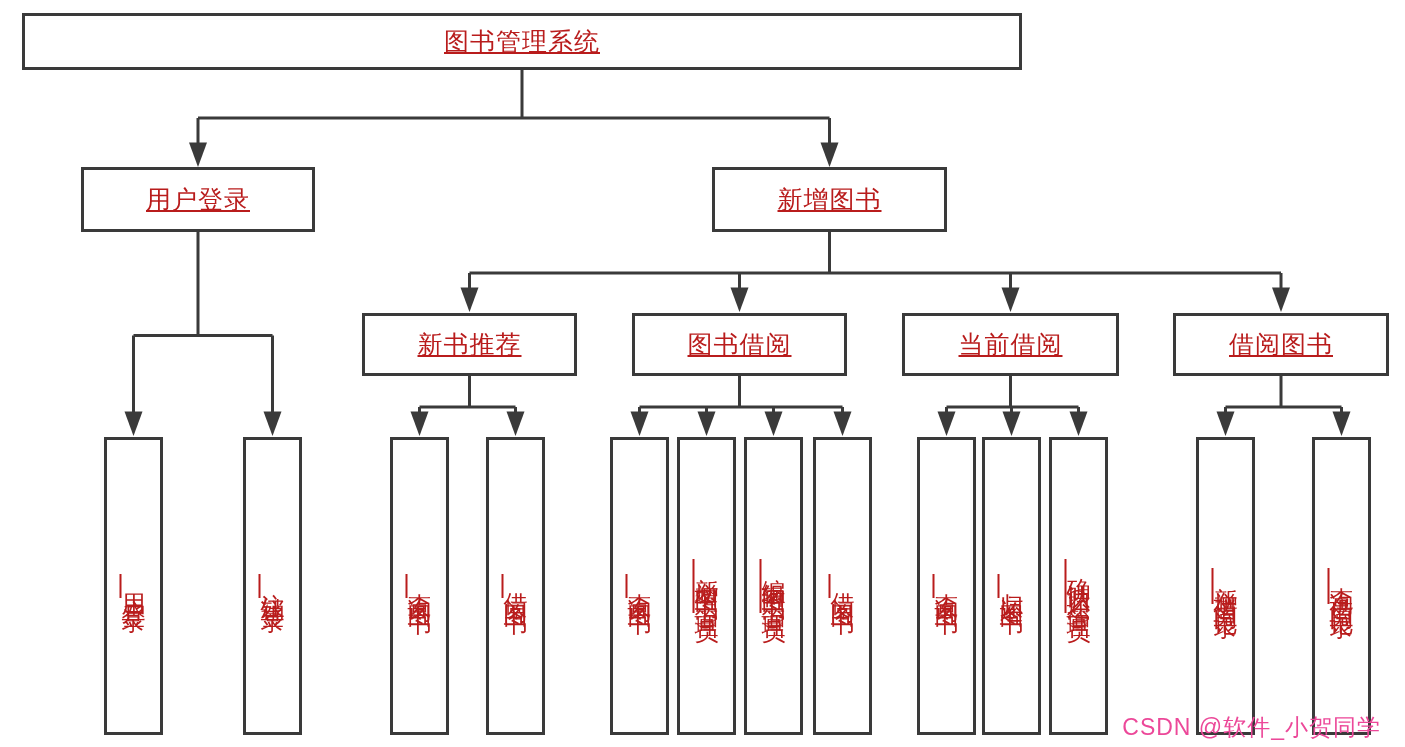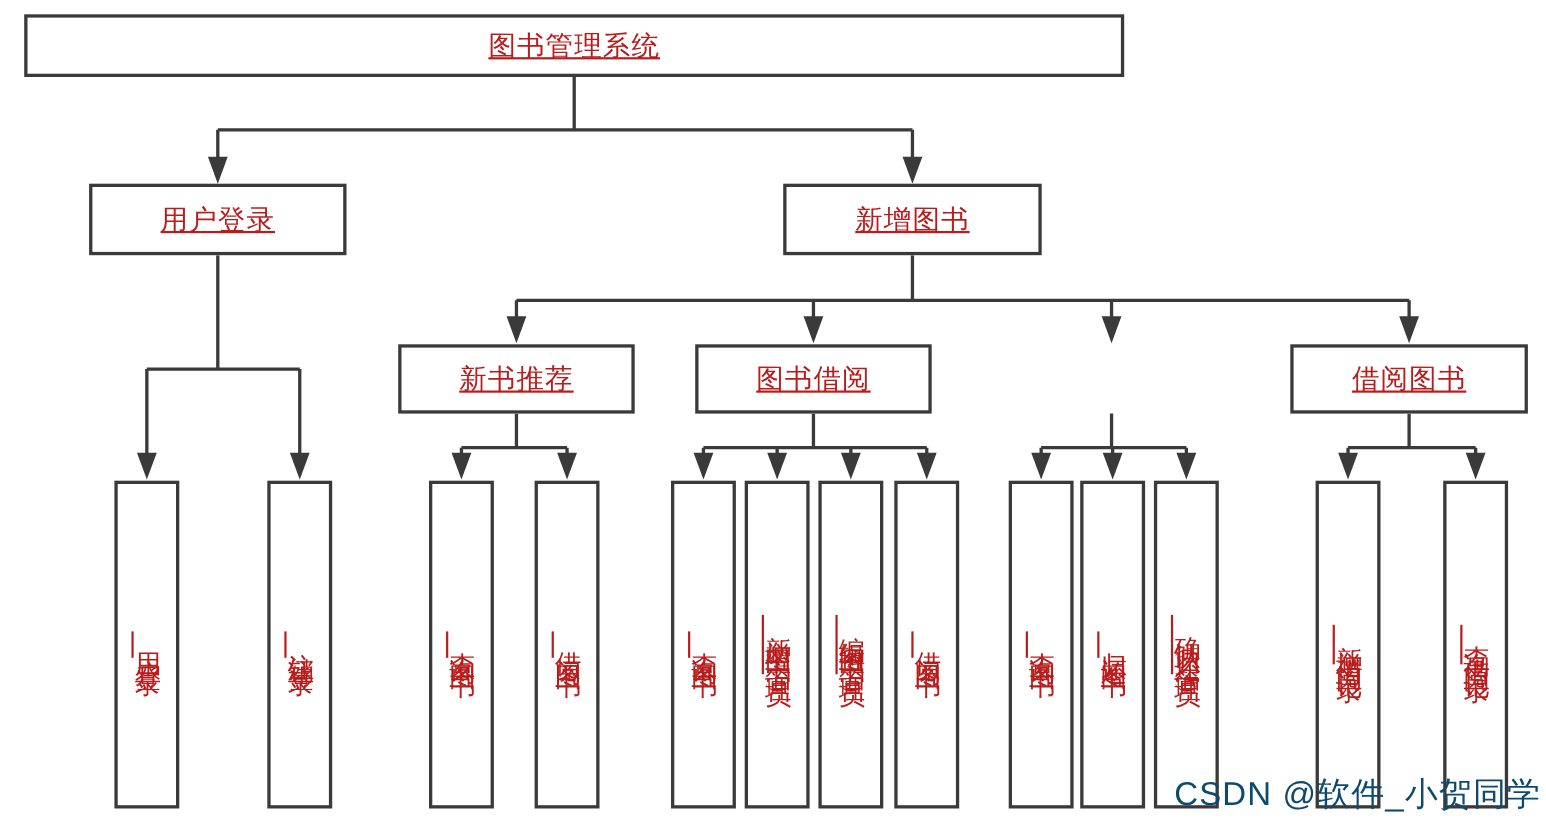--- a/index.html
+++ b/index.html
@@ -11,22 +11,22 @@
   .box{
     position:absolute;box-sizing:border-box;border:3px solid #3a3a3a;background:#fff;
     display:flex;align-items:center;justify-content:center;color:#b91c1c;text-decoration:underline;
   }
   .hbox{font-size:25px;letter-spacing:1px;white-space:nowrap;}
   .vbox{
     width:59px;height:298px;font-size:24px;line-height:1;
     writing-mode:vertical-rl;text-orientation:mixed;letter-spacing:6px;
   }
   .watermark{
-    position:absolute;right:4px;bottom:4px;font-size:30px;letter-spacing:1px;
-    color:#0c4a6e;white-space:nowrap;
+    position:absolute;right:24px;bottom:4px;font-size:23px;letter-spacing:1px;
+    color:#ec4899;white-space:nowrap;
   }
 </style>
 </head>
 <body>
 
 <div class="stage">
 
   <svg class="connectors" width="1405" height="747" viewBox="0 0 1405 747">
     <g stroke="#3a3a3a" stroke-width="3" fill="none">
 
@@ -70,20 +70,21 @@
     </g>
   </svg>
 
   <div class="box hbox" style="left:22px;top:13px;width:1000px;height:57px">图书管理系统</div>
 
   <div class="box hbox" style="left:81px;top:167px;width:234px;height:65px">用户登录</div>
   <div class="box hbox" style="left:712px;top:167px;width:235px;height:65px">新增图书</div>
 
   <div class="box hbox" style="left:632px;top:313px;width:215px;height:63px">图书借阅</div>
   <div class="box hbox" style="left:362px;top:313px;width:215px;height:63px">新书推荐</div>
+  <div class="box hbox" style="left:902px;top:313px;width:217px;height:63px">当前借阅</div>
   <div class="box hbox" style="left:1173px;top:313px;width:216px;height:63px">借阅图书</div>
 
   <div class="box vbox" style="left:104px;top:437px">用户登录</div>
   <div class="box vbox" style="left:243px;top:437px">注销登录</div>
 
   <div class="box vbox" style="left:390px;top:437px">查询图书</div>
   <div class="box vbox" style="left:486px;top:437px">借阅图书</div>
 
   <div class="box vbox" style="left:610px;top:437px">查询图书</div>
   <div class="box vbox" style="left:677px;top:437px">新增图书（管理员）</div>

